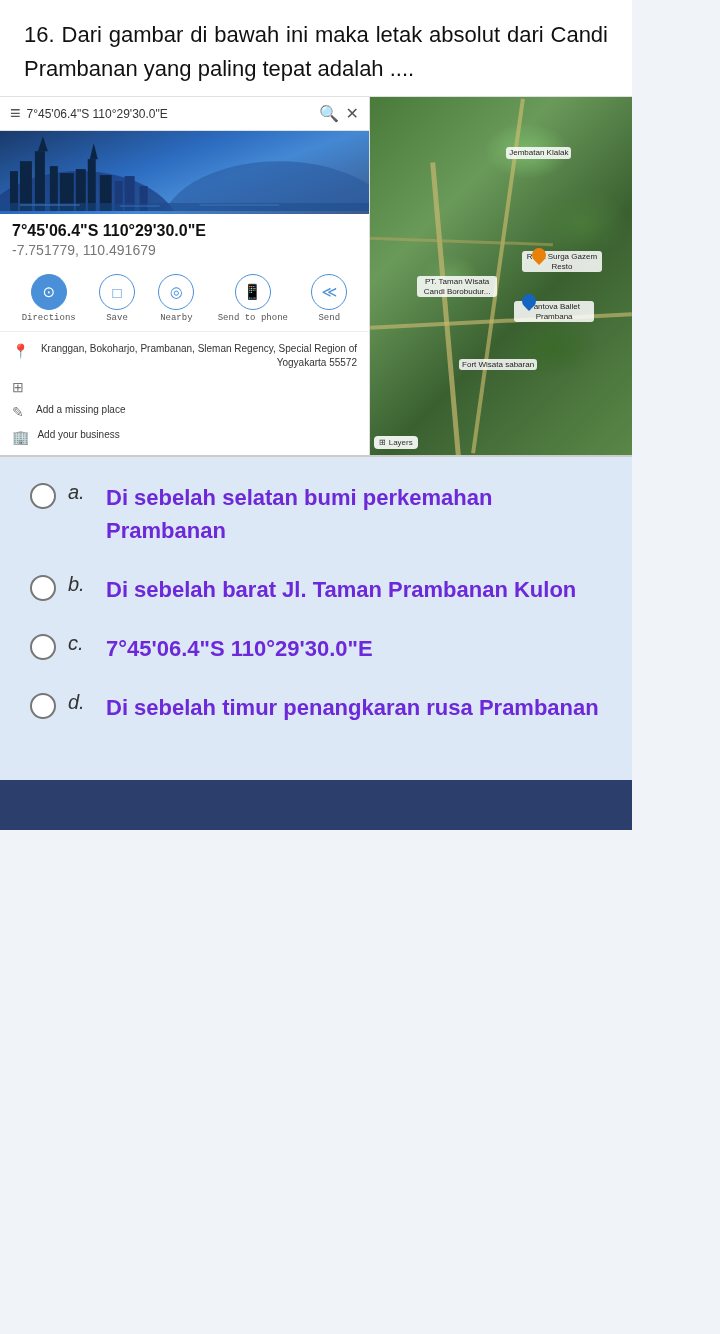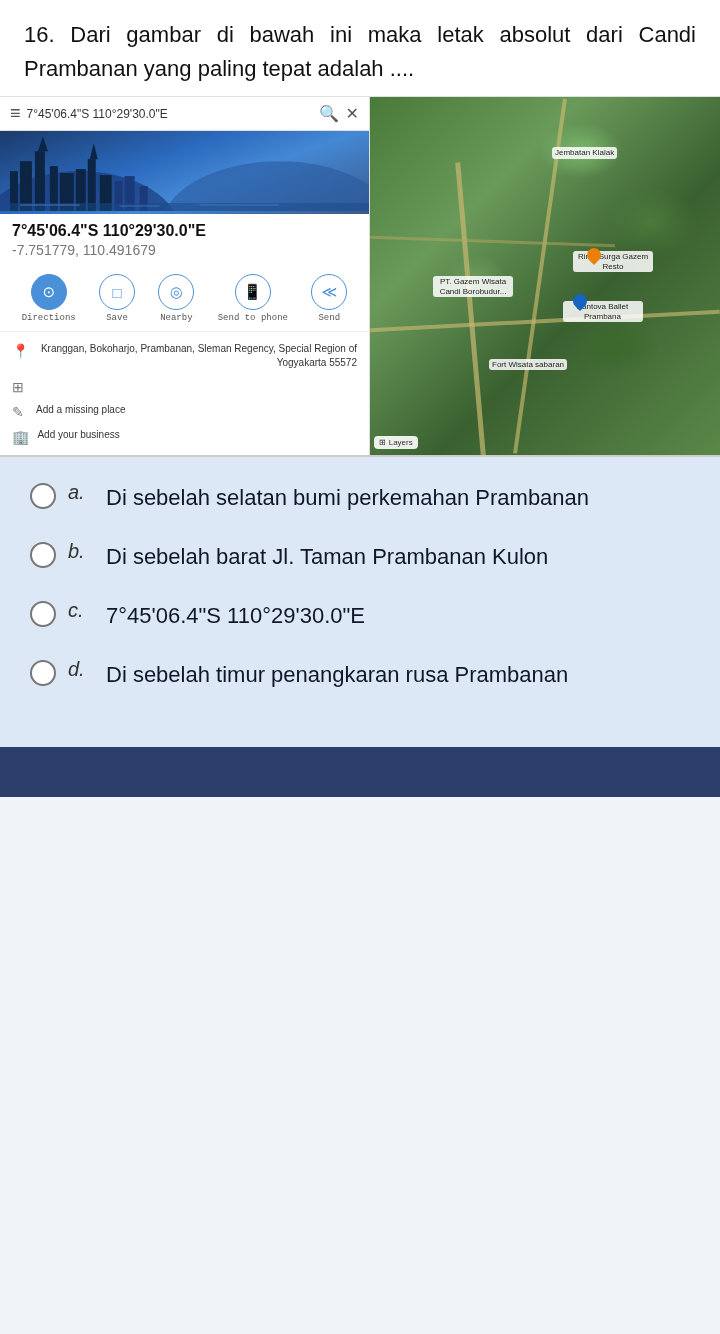--- a/index.html
+++ b/index.html
@@ -5,21 +5,21 @@
     * { box-sizing: border-box; margin: 0; padding: 0; }
     body {
       width: 720px;
       min-height: 1334px;
       background: #f0f4f8;
       font-family: 'Segoe UI', Arial, sans-serif;
       color: #222;
     }
 
     .page-wrapper {
-      width: 720px;
+      width: 632px;
       background: #fff;
       border-radius: 28px;
     }
 
     
     .question-text {
       background: #fff;
       padding: 18px 24px 10px 24px;
       font-size: 22px;
       line-height: 1.55;
@@ -302,22 +302,23 @@
       font-size: 20px;
       color: #333;
       font-style: italic;
       min-width: 26px;
       flex-shrink: 0;
       margin-top: 0px;
     }
 
     .option-text {
       font-size: 22px;
-      color: #0f172a;
+      color: #6d28d9;
       line-height: 1.5;
+      font-weight: bold;
     }
 
     
     .bottom-bar {
       height: 50px;
       background: #2c3e6b;
       display: flex;
       align-items: center;
       justify-content: center;
     }
@@ -435,21 +436,21 @@
       <div class="satellite-bg">
 
         <div class="road-v" style="left:28%;top:18%;height:82%;width:5px;background:#c8b870;opacity:0.7;position:absolute;transform:rotate(-5deg);"></div>
         <div class="road-v" style="left:48%;top:0%;height:100%;width:4px;background:#d4c070;opacity:0.6;position:absolute;transform:rotate(8deg);"></div>
         <div class="road-h" style="left:0%;top:62%;height:4px;width:100%;background:#c8b870;opacity:0.65;position:absolute;transform:rotate(-3deg);"></div>
         <div class="road-h" style="left:0%;top:40%;height:3px;width:70%;background:#b8a860;opacity:0.5;position:absolute;transform:rotate(2deg);"></div>
 
         <div class="sat-label" style="left:52%;top:14%;">Jembatan Klalak</div>
         <div class="sat-label" style="left:58%;top:43%;">Rima Surga Gazem Resto</div>
         <div class="sat-label" style="left:55%;top:57%;">Pantova Ballet Prambana</div>
-        <div class="sat-label" style="left:18%;top:50%;">PT. Gazem Wisata Candi Borobudur...</div>
+        <div class="sat-label" style="left:18%;top:50%;">PT. Taman Wisata Candi Borobudur...</div>
         <div class="sat-label" style="left:34%;top:73%;">Fort Wisata sabaran</div>
 
         <div class="sat-pin sat-pin-orange" style="left:62%;top:42%;position:absolute;"></div>
         <div class="sat-pin sat-pin-blue" style="left:58%;top:55%;position:absolute;"></div>
 
         <div class="layers-btn">
           <span>⊞</span>
           <span>Layers</span>
         </div>
       </div>

